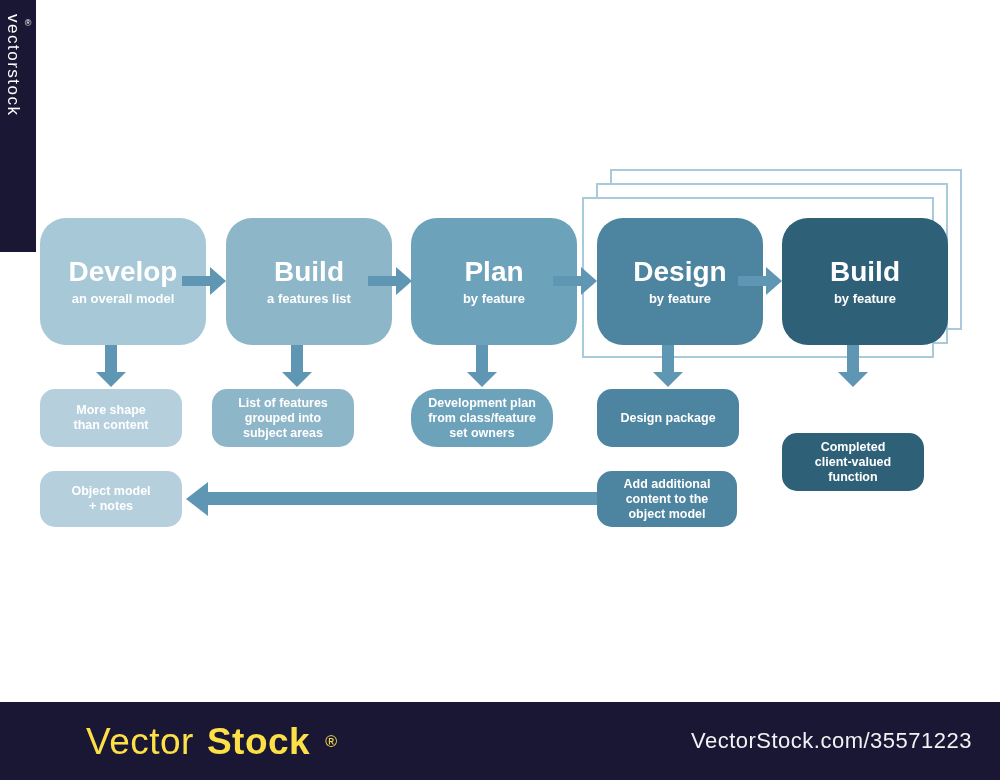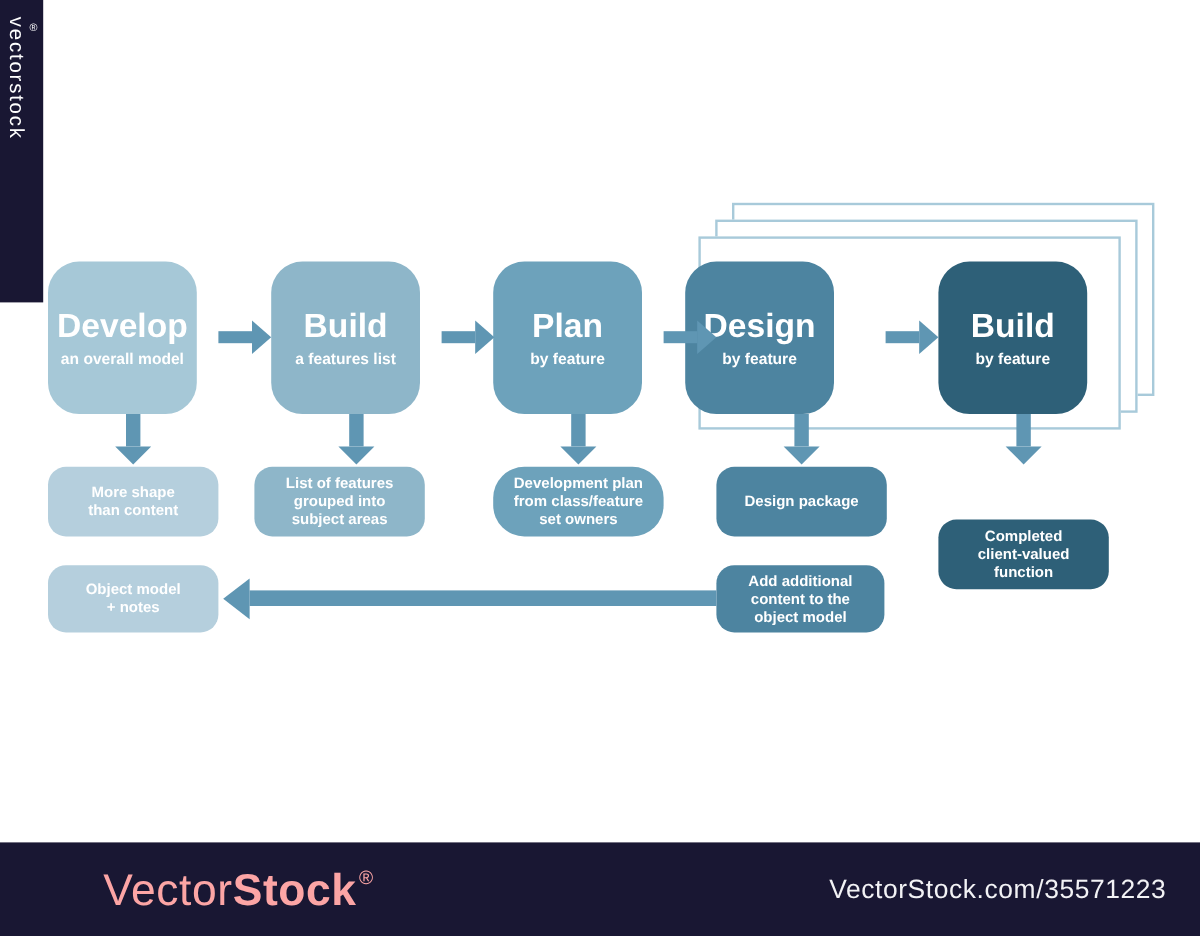--- a/index.html
+++ b/index.html
@@ -7,32 +7,32 @@
   .canvas{position:relative;width:1000px;height:780px;background:#ffffff;}
 
   
   .side-bar{position:absolute;left:0;top:0;width:36px;height:252px;background:#191733;
             display:flex;align-items:flex-start;justify-content:center;padding-top:14px;box-sizing:border-box;}
   .side-bar .vtext{writing-mode:vertical-rl;color:#ffffff;font-size:17px;letter-spacing:1.5px;font-weight:400;}
   .side-bar .vreg{writing-mode:vertical-rl;color:#ffffff;font-size:9px;margin-top:4px;}
   .bottom-bar{position:absolute;left:0;top:702px;width:1000px;height:78px;background:#191733;
               display:flex;align-items:center;justify-content:space-between;
               padding:0 28px 0 86px;box-sizing:border-box;}
-  .brand{color:#fca5a5;font-size:37px;display:flex;align-items:flex-start;line-height:1;}
+  .brand{color:#fde047;font-size:37px;display:flex;align-items:center;line-height:1;gap:13px;}
   .brand .light{font-weight:300;letter-spacing:0.5px;}
   .brand .bold{font-weight:700;letter-spacing:0.5px;}
   .brand .reg{font-size:16px;margin-top:2px;margin-left:2px;}
   .url{color:#f2f2f5;font-size:22px;font-weight:400;letter-spacing:0.5px;}
 
   
   .sheet{position:absolute;width:352px;height:161px;background:#ffffff;
          border:2px solid #a8cada;box-sizing:border-box;}
 
   
-  .stage{position:absolute;top:218px;width:124px;height:127px;border-radius:26px;
+  .stage{position:absolute;top:218px;width:166px;height:127px;border-radius:26px;
          display:flex;flex-direction:column;align-items:center;justify-content:center;
          color:#ffffff;text-align:center;}
   .stage-title{font-size:28px;font-weight:700;line-height:1.05;}
   .stage-sub{font-size:13px;font-weight:700;margin-top:5px;}
 
   
   .output{position:absolute;top:389px;width:142px;height:58px;border-radius:15px;
           display:flex;align-items:center;justify-content:center;
           color:#ffffff;font-size:12.5px;font-weight:700;line-height:15px;
           text-align:center;white-space:pre-line;}
@@ -79,21 +79,21 @@
     <div class="stage-sub">an overall model</div>
   </div>
   <div class="stage c-s1" style="left:226px;">
     <div class="stage-title">Build</div>
     <div class="stage-sub">a features list</div>
   </div>
   <div class="stage c-s2" style="left:411px;">
     <div class="stage-title">Plan</div>
     <div class="stage-sub">by feature</div>
   </div>
-  <div class="stage c-s3" style="left:571px;">
+  <div class="stage c-s3" style="left:597px;">
     <div class="stage-title">Design</div>
     <div class="stage-sub">by feature</div>
   </div>
   <div class="stage c-s4" style="left:782px;">
     <div class="stage-title">Build</div>
     <div class="stage-sub">by feature</div>
   </div>
 
   <div class="harrow" style="left:182px;">
       <i class="shaft"></i>

